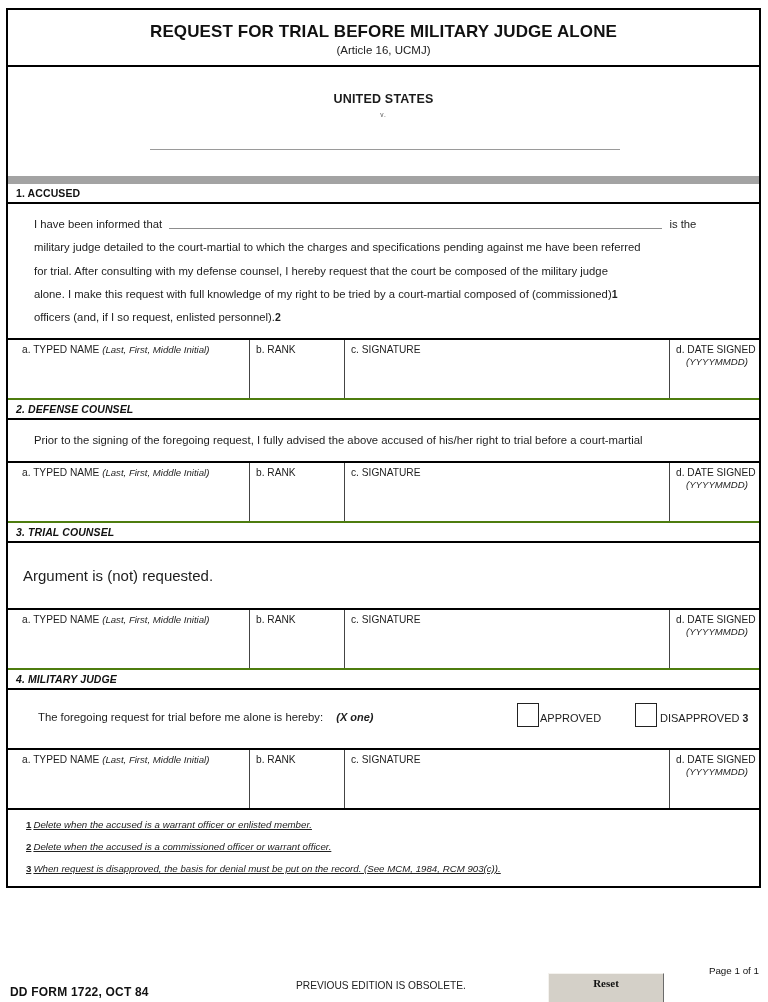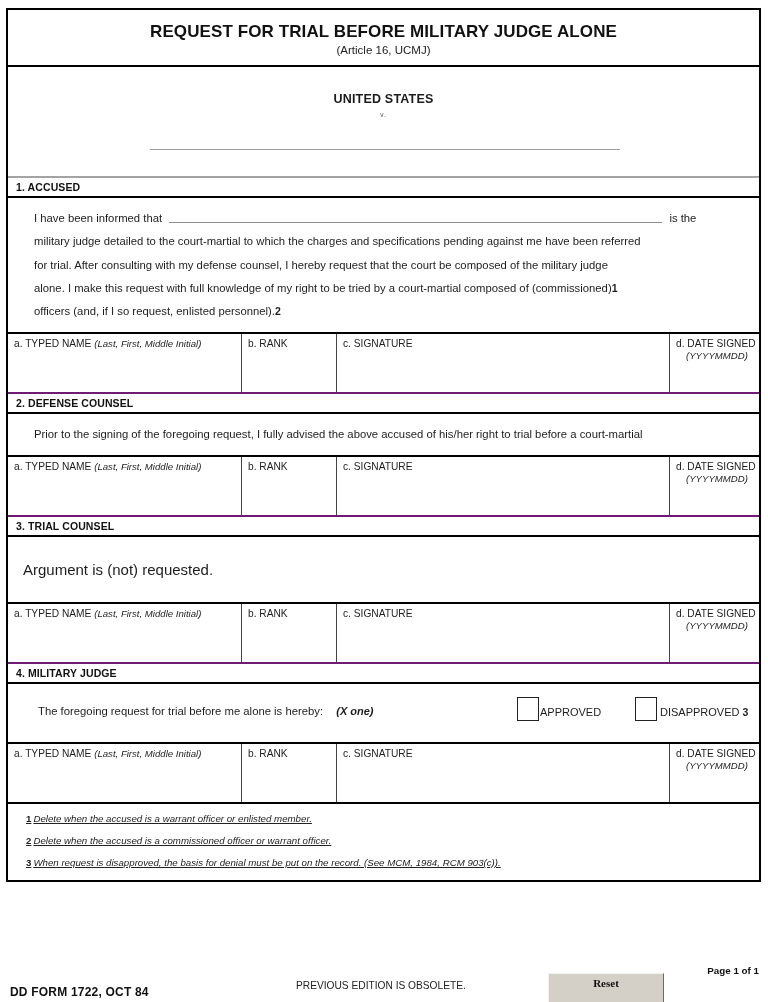--- a/index.html
+++ b/index.html
@@ -51,21 +51,21 @@
     font-size: 11.5px;
     font-weight: normal;
     margin-top: 3px;
     color: #222;
   }
 
   
   .caption-block {
     height: 109px;
     position: relative;
-    border-bottom: 2px solid #a3a3a3;
+    border-bottom: 8px solid #a3a3a3;
   }
   .us-label {
     position: absolute;
     left: 0; right: 0;
     top: 25px;
     text-align: center;
     font-size: 12.5px;
     font-weight: bold;
     letter-spacing: 0.2px;
   }
@@ -89,21 +89,21 @@
   
   .sec-head {
     border-bottom: 2px solid #000;
     padding: 3px 0 3px 8px;
     font-size: 10.5px;
     font-weight: bold;
     letter-spacing: 0.1px;
     background: #fff;
     color: #111;
   }
-  .sec-head.topline { border-top: 2px solid #701a75; }
+  .sec-head.topline { border-top: 2px solid #4d7c0f; font-style: italic; }
 
   
   .body-block {
     padding: 9px 18px 9px 26px;
     font-size: 11.3px;
     line-height: 2.06;
     color: #1d1d1d;
   }
   .body-block.short { line-height: 2.0; }
   .fill-rule {
@@ -161,20 +161,21 @@
   }
   .cblabel-approved   { left: 532px; }
   .cblabel-disapprovd { left: 652px; }
   .cblabel .fn-ref { margin-left: 3px; }
 
   
   .sig-row {
     display: flex;
     border-top: 2px solid #000;
     height: 58px;
+    padding-left: 8px;
   }
   .sig-cell {
     box-sizing: border-box;
     padding: 4px 0 0 6px;
     font-size: 10.2px;
     color: #1d1d1d;
     border-right: 1px solid #444;
     position: relative;
   }
   .sig-cell:last-child { border-right: none; }
@@ -237,21 +238,21 @@
     left: 290px;
     top: 17px;
     font-size: 10.2px;
     color: #222;
   }
   .footer-right {
     position: absolute;
     right: 2px;
     top: 2px;
     font-size: 9.8px;
-    font-weight: bold;
+    font-weight: normal;
     color: #111;
   }
   .reset-btn {
     position: absolute;
     left: 542px;
     top: 10px;
     width: 116px;
     height: 36px;
     background: #d4d0c8;
     border-top: 1px solid #f4f2ee;

